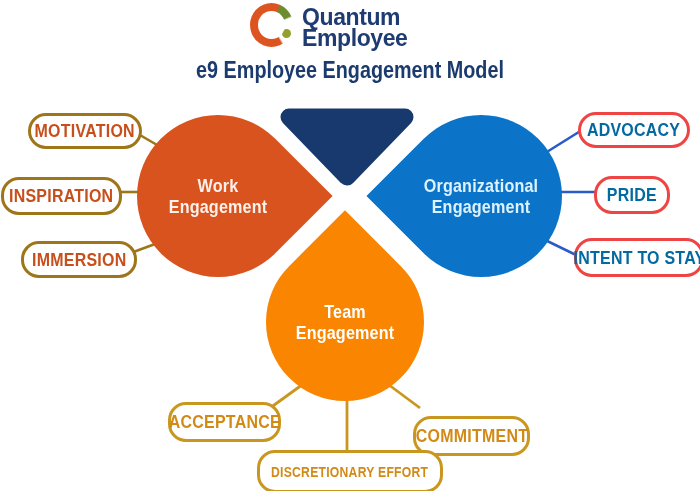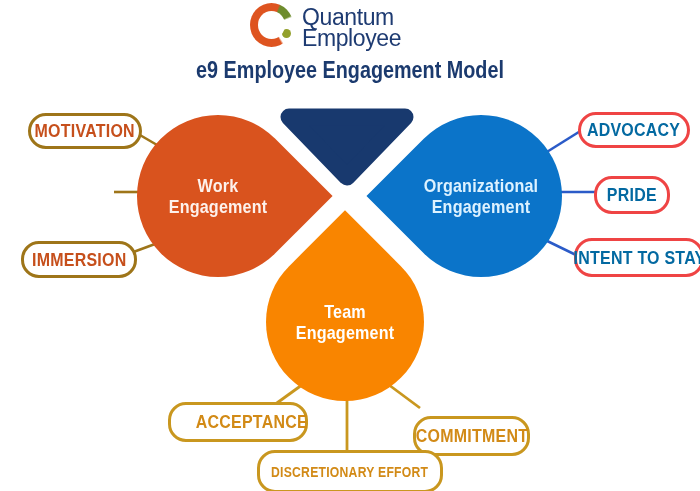--- a/index.html
+++ b/index.html
@@ -10,21 +10,21 @@
   
   .logo{position:absolute;left:250px;top:3px;display:flex;align-items:flex-start;}
   .logo-icon{
     position:relative;width:43px;height:44px;border-radius:50%;
     background:conic-gradient(#de5420 0 20deg,#6e8c2d 26deg 64deg,transparent 70deg 146deg,#de5420 152deg 360deg);
   }
   .logo-icon::after{
     content:"";position:absolute;left:8px;top:8px;width:27px;height:28px;border-radius:50%;background:#fff;
   }
   .logo-dot{position:absolute;left:32px;top:26px;width:9px;height:9px;border-radius:50%;background:#93a02c;}
-  .logo-text{margin-left:9px;color:#1e3b72;font-weight:normal;font-size:23px;line-height:0.92;letter-spacing:-0.4px;margin-top:4px;}
+  .logo-text{margin-left:9px;color:#1e3b72;font-weight:bold;font-size:23px;line-height:0.92;letter-spacing:-0.4px;margin-top:4px;}
   
   .title{
     position:absolute;left:0;top:57px;width:700px;text-align:center;
     color:#1b3a6e;font-weight:bold;font-size:23px;transform:scaleX(.86);letter-spacing:0;
   }
   
   .lines{position:absolute;left:0;top:0;z-index:1;}
   
   .petal{position:absolute;z-index:2;}
   .petal-label{
@@ -94,35 +94,38 @@
 Engagement</div>
   </div>
   <div class="petal" id="petal-team">
     <div class="petal-label">Team
 Engagement</div>
   </div>
 
   <div class="pill work" style="left:28px;top:113px;width:108px;height:30px;">
     <span>MOTIVATION</span>
   </div>
+  <div class="pill work" style="left:1px;top:177px;width:115px;height:32px;">
+    <span>INSPIRATION</span>
+  </div>
   <div class="pill work" style="left:21px;top:241px;width:110px;height:31px;text-align:right;">
     <span>IMMERSION</span>
   </div>
 
   <div class="pill org" style="left:578px;top:112px;width:106px;height:30px;">
     <span>ADVOCACY</span>
   </div>
   <div class="pill org" style="left:594px;top:176px;width:70px;height:32px;">
     <span>PRIDE</span>
   </div>
   <div class="pill org" style="left:574px;top:238px;width:124px;height:33px;">
     <span>INTENT TO STAY</span>
   </div>
 
-  <div class="pill team" style="left:168px;top:402px;width:107px;height:34px;padding-left:27px;">
+  <div class="pill team" style="left:168px;top:402px;width:107px;height:34px;">
     <span>ACCEPTANCE</span>
   </div>
   <div class="pill team" style="left:413px;top:416px;width:111px;height:34px;">
     <span>COMMITMENT</span>
   </div>
   <div class="pill team" style="left:257px;top:450px;width:180px;height:37px;font-size:14.5px;">
     <span>DISCRETIONARY EFFORT</span>
   </div>
 
 </div>

